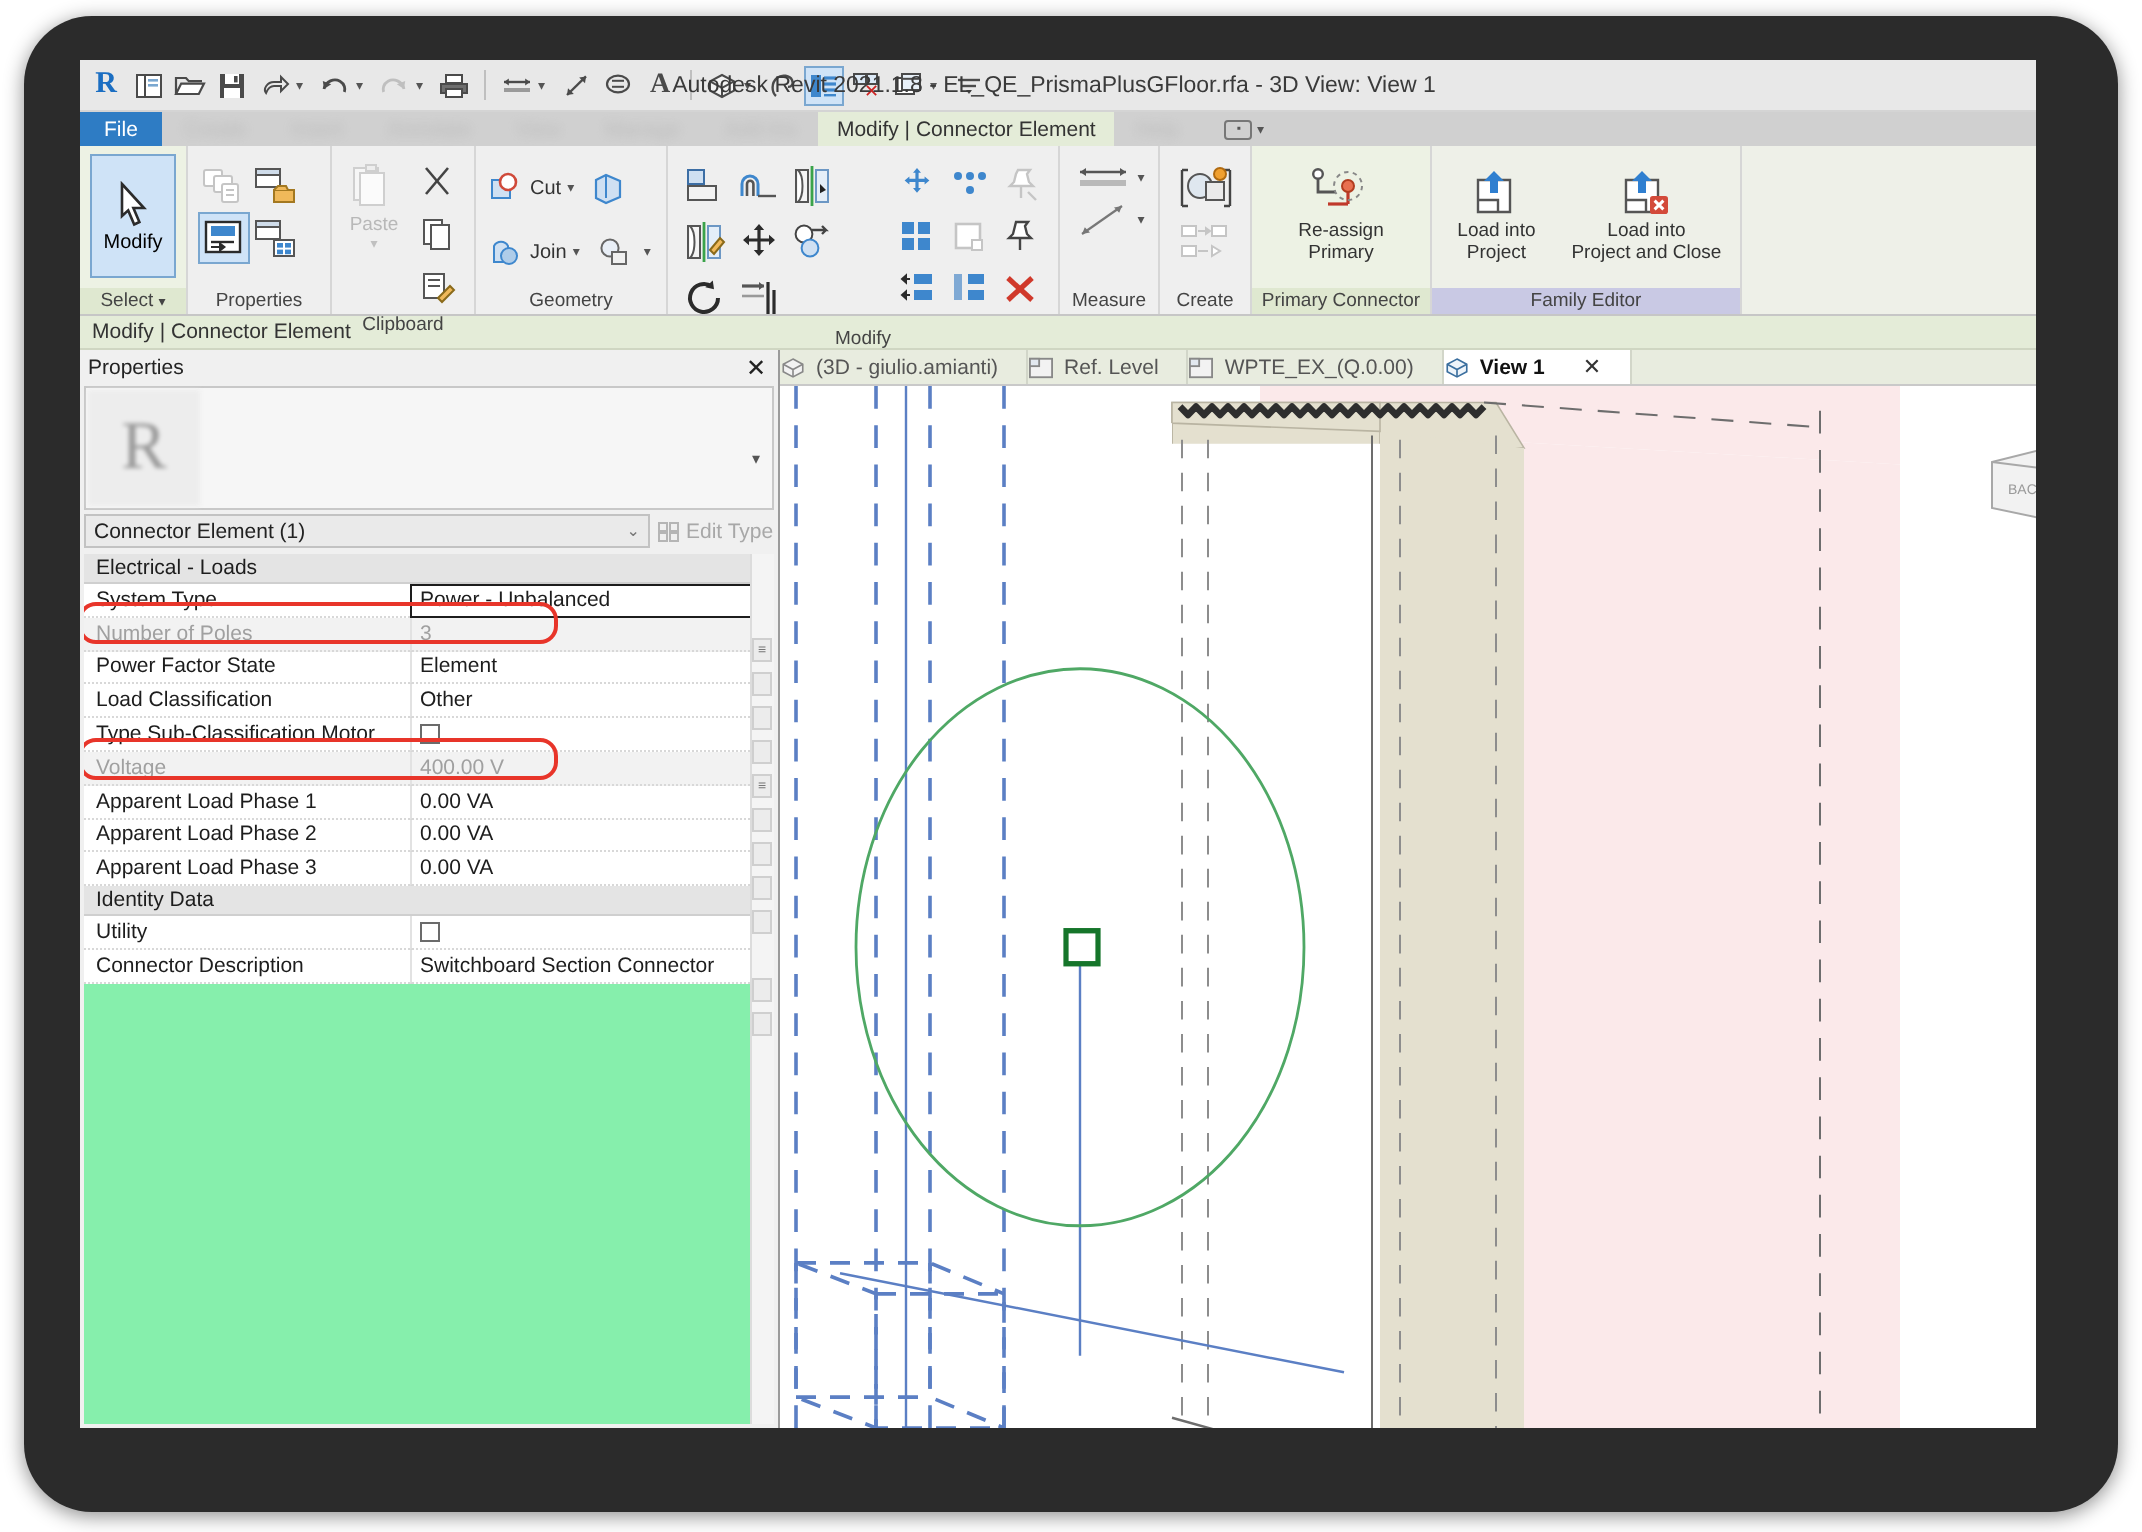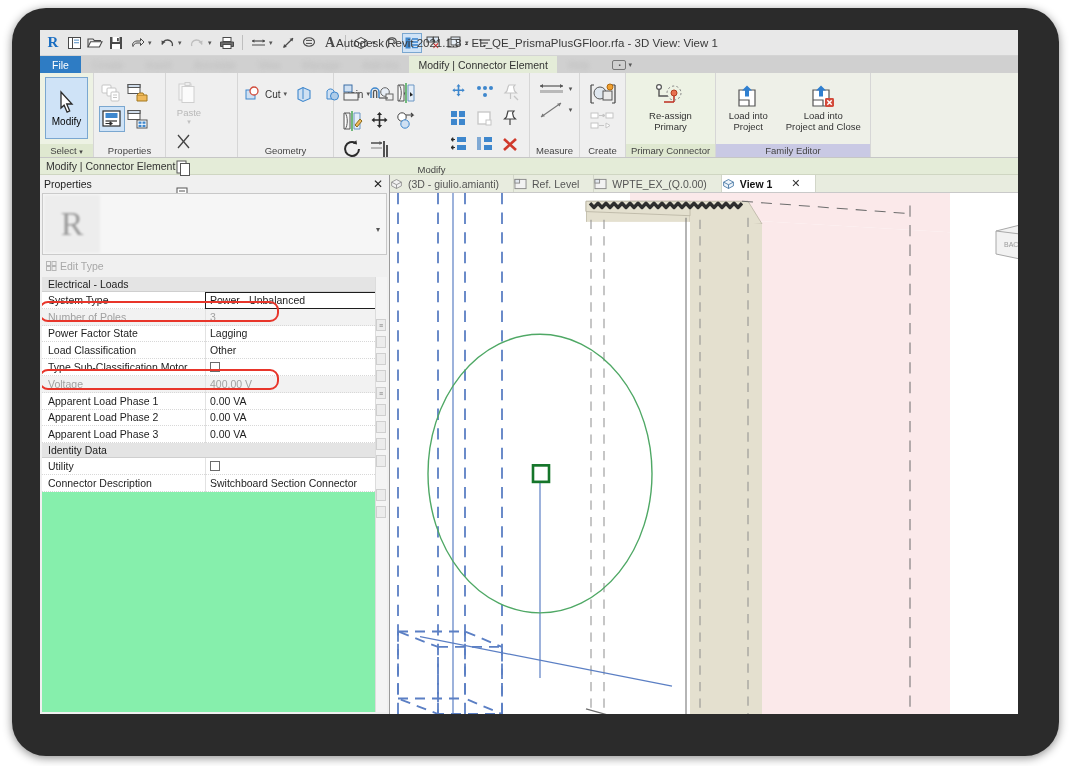--- a/index.html
+++ b/index.html
@@ -412,21 +412,21 @@
                     <rect x="11.5" y="15.8" width="3" height="2.3" fill="#3e87cd"></rect>
                     <rect x="15.5" y="15.8" width="3" height="2.3" fill="#3e87cd"></rect>
                   </svg>
             </div>
           </div>
         </div>
         <div class="panel-title">Properties</div>
       </div>
 
       <div class="panel" style="width:72px;">
-        <div class="panel-body" style="padding-top:3px;flex-direction:column;">
+        <div class="panel-body" style="padding-top:3px;">
           <div class="big-btn" style="width:36px;">
             <svg width="24" height="26" viewBox="0 0 24 26">
                   <rect x="2" y="3" width="12" height="16" fill="#f6f6f6" stroke="#cfcfcf"></rect>
                   <rect x="5" y="5.5" width="12" height="16" fill="#fbfbfb" stroke="#cfcfcf"></rect>
                   <rect x="8" y="1.5" width="5" height="3" fill="#eee" stroke="#cfcfcf"></rect>
                 </svg>
             <div class="lbl" style="color:#b8b8b8;">Paste</div>
             <div style="font-size:7px;color:#c0c0c0;">▾</div>
           </div>
           <div class="igrid" style="width:26px;">
@@ -449,21 +449,21 @@
                     <line x1="4" y1="9" x2="10" y2="9" stroke="#555"></line>
                     <path d="M9 15l6-6 2 2-6 6z" fill="#f0b95a" stroke="#8a6a1a"></path>
                   </svg>
             </div>
           </div>
         </div>
         <div class="panel-title">Clipboard</div>
       </div>
 
       <div class="panel" style="width:96px;">
-        <div class="panel-body" style="padding-top:6px; gap:6px;text-align:right;">
+        <div class="panel-body" style="padding-top:6px; flex-direction:column; gap:6px;text-align:right;">
           <div style="display:flex; align-items:center; gap:2px;">
             <div class="txtbtn">
               <svg width="17" height="16" viewBox="0 0 17 16">
                     <rect x="1" y="4" width="9" height="9" fill="#cfe0f2" stroke="#3e87cd"></rect>
                     <circle cx="9" cy="5" r="4" fill="#fff" stroke="#d04a3a" stroke-width="1.3"></circle>
                   </svg>
               <span>Cut</span>
               <span class="minicaret">▾</span>
             </div>
             <div class="ico">
@@ -726,20 +726,24 @@
           <span>Properties</span>
           <span class="props-close">✕</span>
         </div>
 
         <div class="type-sel">
           <div class="type-thumb">R</div>
           <div class="type-caret">▾</div>
         </div>
 
         <div class="prop-sel-row">
+          <div class="prop-combo">
+            <span>Connector Element (1)</span>
+            <span class="combo-caret">⌄</span>
+          </div>
           <div class="edit-type">
             <svg width="11" height="10" viewBox="0 0 11 10">
                   <rect x="0.5" y="0.5" width="4" height="4" fill="none" stroke="#b5b5b5"></rect>
                   <rect x="6" y="0.5" width="4" height="4" fill="none" stroke="#b5b5b5"></rect>
                   <rect x="0.5" y="5.5" width="4" height="4" fill="none" stroke="#b5b5b5"></rect>
                   <rect x="6" y="5.5" width="4" height="4" fill="none" stroke="#b5b5b5"></rect>
                 </svg>
             <span>Edit Type</span>
           </div>
         </div>
@@ -758,21 +762,21 @@
             <div class="v">Power - Unbalanced</div>
           </div>
 
           <div class="prow dis">
             <div class="k">Number of Poles</div>
             <div class="v">3</div>
           </div>
 
           <div class="prow">
             <div class="k">Power Factor State</div>
-            <div class="v">Lagging</div>
+            <div class="v">Element</div>
           </div>
 
           <div class="prow">
             <div class="k">Load Classification</div>
             <div class="v">Other</div>
           </div>
 
           <div class="prow">
             <div class="k">Type Sub-Classification Motor</div>
             <div class="v">

